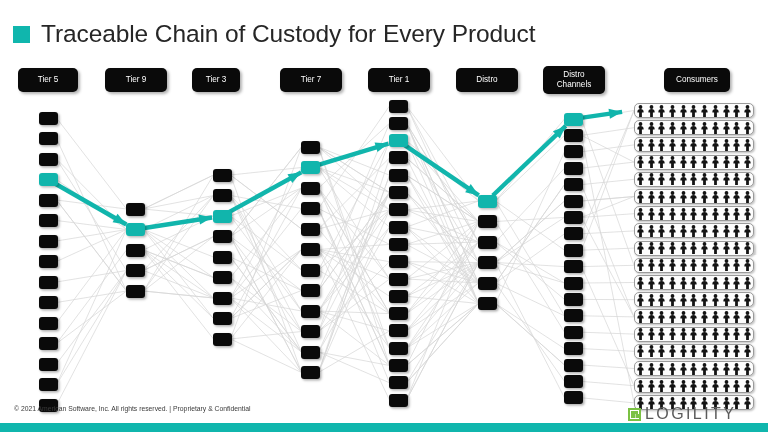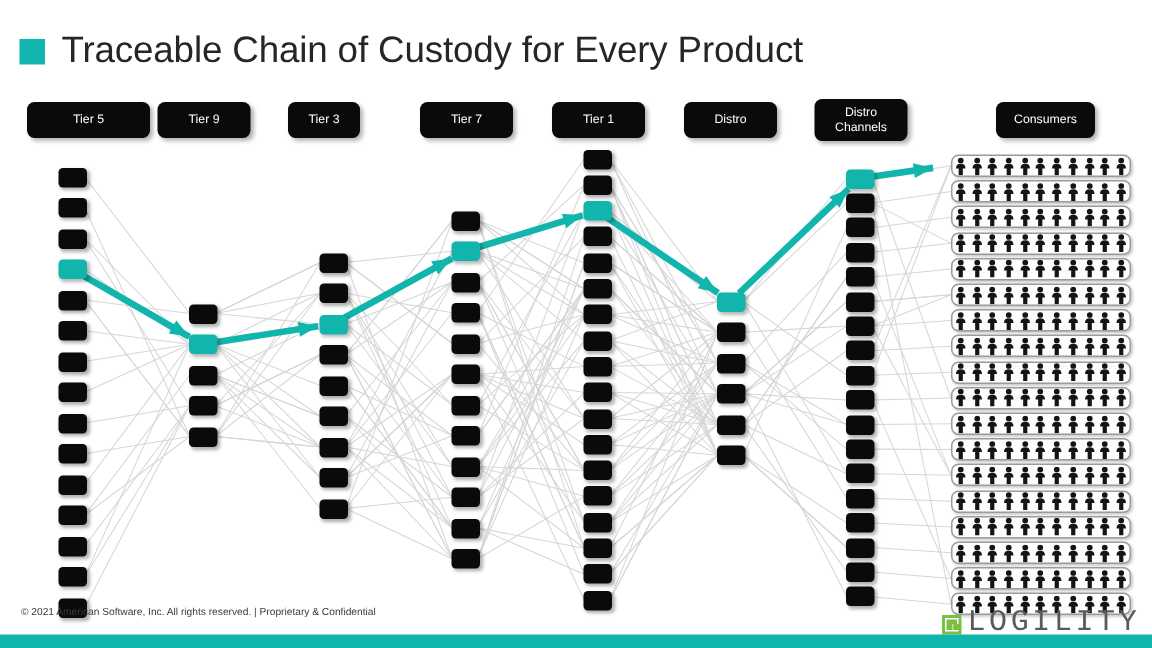--- a/index.html
+++ b/index.html
@@ -126,26 +126,26 @@
   }
   #logo-mark:after {
     content: "";
     position: absolute;
     left: 1px; bottom: 1px;
     width: 3.5px; height: 4px;
     background: #7ac143;
     box-shadow: 4.5px 0 0 #7ac143;
   }
   #logo-text {
-    font-size: 20px;
+    font-size: 16px;
     letter-spacing: 2.4px;
     color: #5a5a5a;
     font-weight: 400;
     line-height: 1;
-    font-family: Liberation Mono, monospace;
+    font-family: Liberation Sans, sans-serif;
   }
 </style>
 </head>
 <body>
 
 <div id="slide">
 
   <div id="title-row">
     <div id="title-bullet"></div>
     <div id="title-text">Traceable Chain of Custody for Every Product</div>
@@ -1332,21 +1332,21 @@
           <path d="M4.5 4.1 C2.6 4.1 1.4 5.1 1.4 6.6 L1.4 7.4 L3.1 7.4 L3.1 12 L5.9 12 L5.9 7.4 L7.6 7.4 L7.6 6.6 C7.6 5.1 6.4 4.1 4.5 4.1 Z" fill="#141414"></path>
         </svg>
         <svg width="9" height="12" viewBox="0 0 9 12">
           <circle cx="4.5" cy="2" r="1.9" fill="#141414"></circle>
           <path d="M4.5 4.1 C2.6 4.1 1.4 5.1 1.4 6.6 L1.4 7.4 L3.1 7.4 L3.1 12 L5.9 12 L5.9 7.4 L7.6 7.4 L7.6 6.6 C7.6 5.1 6.4 4.1 4.5 4.1 Z" fill="#141414"></path>
         </svg>
       </div>
     </div>
 
   <div id="headers-layer">
-      <div class="col-header" style="left: 18px; top: 68px; width: 82px; height: 24px;">Tier 5</div>
+      <div class="col-header" style="left: 18px; top: 68px; width: 60px; height: 24px;">Tier 5</div>
       <div class="col-header" style="left: 105px; top: 68px; width: 62px; height: 24px;">Tier 9</div>
       <div class="col-header" style="left: 192px; top: 68px; width: 48px; height: 24px;">Tier 3</div>
       <div class="col-header" style="left: 280px; top: 68px; width: 62px; height: 24px;">Tier 7</div>
       <div class="col-header" style="left: 368px; top: 68px; width: 62px; height: 24px;">Tier 1</div>
       <div class="col-header" style="left: 456px; top: 68px; width: 62px; height: 24px;">Distro</div>
       <div class="col-header" style="left: 543px; top: 66px; width: 62px; height: 28px;">Distro
 Channels</div>
       <div class="col-header" style="left: 664px; top: 68px; width: 66px; height: 24px;">Consumers</div>
     </div>
 

